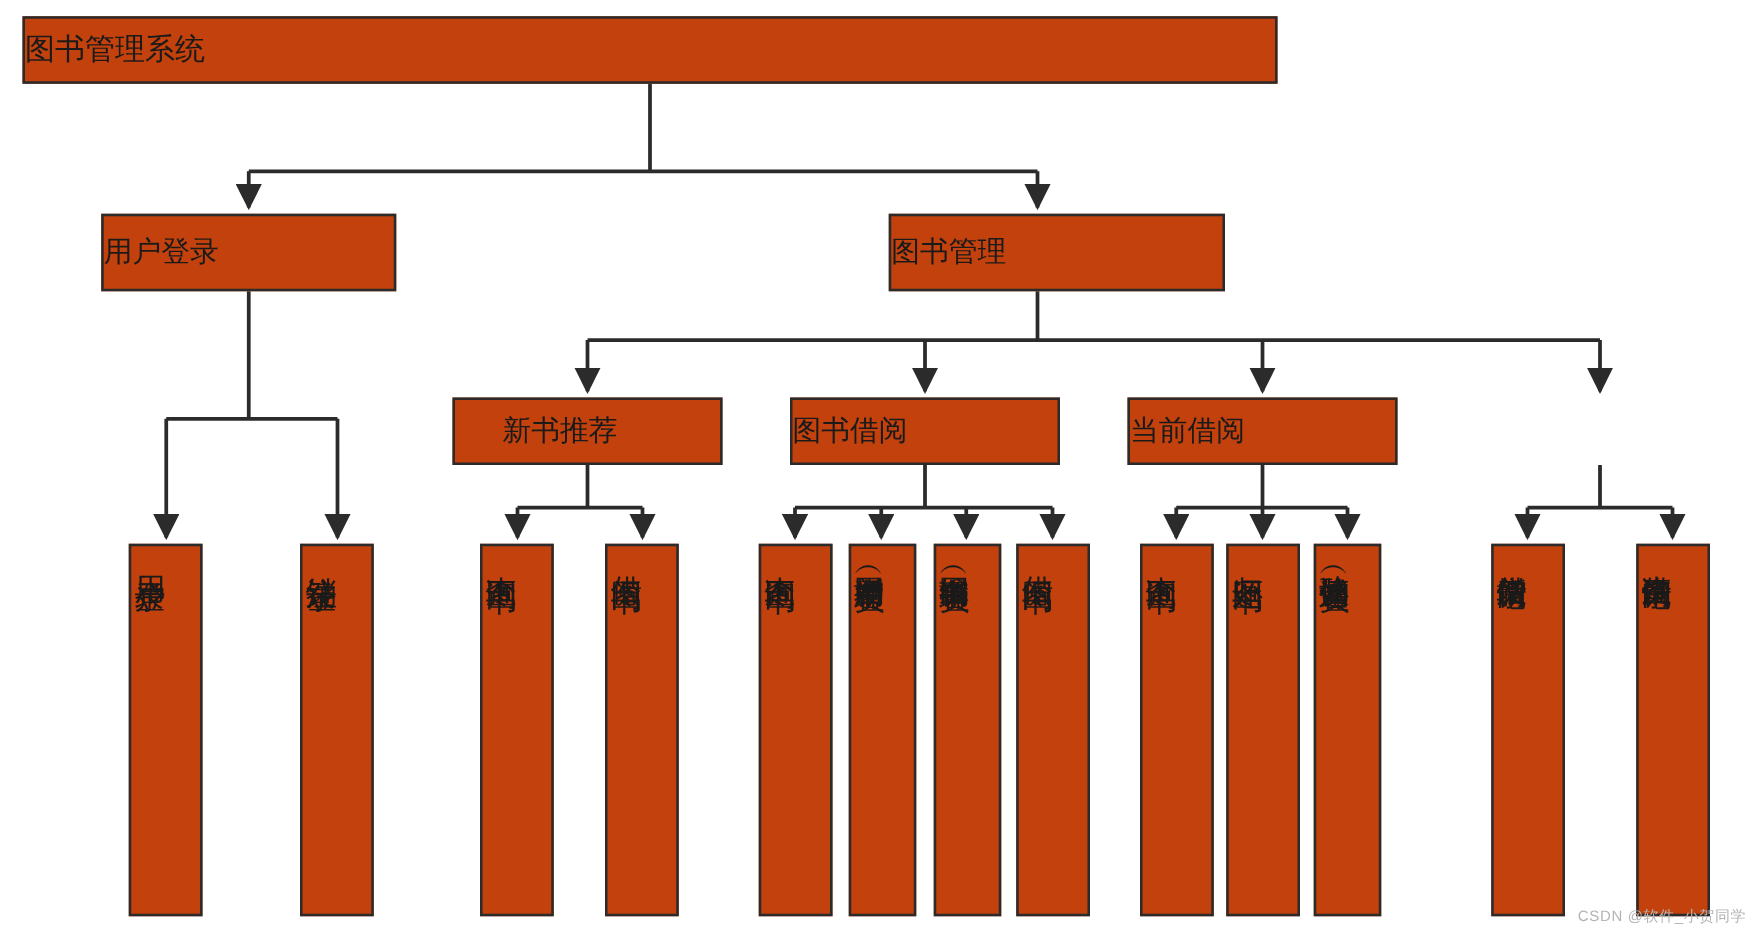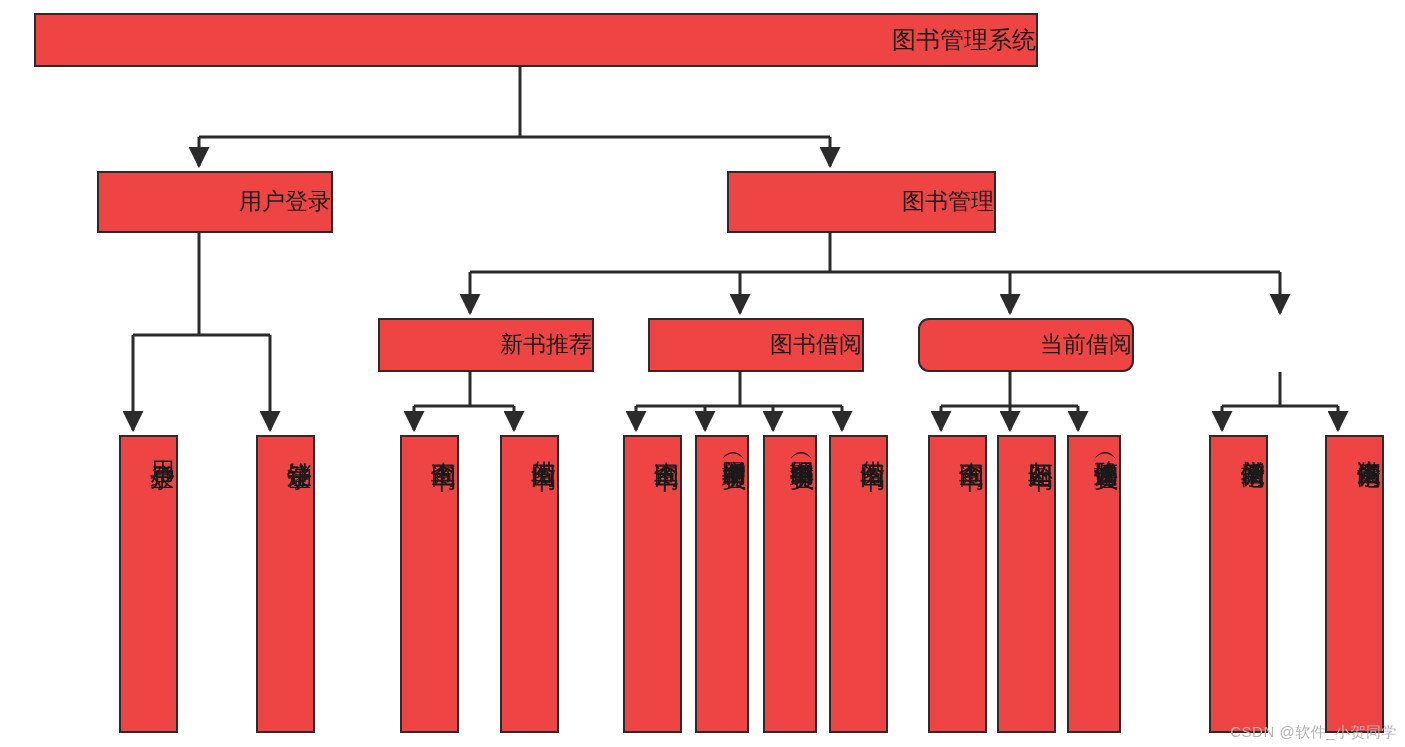--- a/index.html
+++ b/index.html
@@ -20,27 +20,26 @@
   svg.diagram {
     position: absolute;
     left: 0;
     top: 0;
     width: 1405px;
     height: 747px;
   }
   .node-box {
     position: absolute;
     box-sizing: border-box;
-    background: #ef4444;
+    background: #c2410c;
     border: 2px solid #2b2b2b;
     display: flex;
     align-items: center;
-    justify-content: flex-end;
+    justify-content: flex-start;
     color: #1a1a1a;
-    margin-left: 16px;
   }
   .node-label {
     display: block;
     text-align: center;
     line-height: 1.18;
     white-space: nowrap;
   }
   .node-h .node-label {
     font-size: 23px;
   }
@@ -60,21 +59,21 @@
     white-space: pre;
   }
   .node-v.tall .node-label {
     font-size: 24px;
     letter-spacing: 1px;
   }
   .watermark {
     position: absolute;
     right: 8px;
     bottom: 5px;
-    font-size: 15px;
+    font-size: 12px;
     color: #b4b4b4;
     letter-spacing: 0.5px;
     white-space: nowrap;
     pointer-events: none;
   }
 </style>
 </head>
 <body>
 
 <div id="canvas">
@@ -139,21 +138,21 @@
   <div class="node-box node-h" style="left:711px; top:171px; width:269px; height:62px;">
     <span class="node-label">图书管理</span>
   </div>
 
   <div class="node-box node-h" style="left:362px; top:318px; width:216px; height:54px;padding-left:38px;">
     <span class="node-label">新书推荐</span>
   </div>
   <div class="node-box node-h" style="left:632px; top:318px; width:216px; height:54px;">
     <span class="node-label">图书借阅</span>
   </div>
-  <div class="node-box node-h" style="left:902px; top:318px; width:216px; height:54px;border-radius:11px;">
+  <div class="node-box node-h" style="left:902px; top:318px; width:216px; height:54px;">
     <span class="node-label">当前借阅</span>
   </div>
 
   <div class="node-box node-v" style="left:103px; top:435px; width:59px; height:298px;">
     <span class="node-label">用户登录</span>
   </div>
   <div class="node-box node-v" style="left:240px; top:435px; width:59px; height:298px;">
     <span class="node-label">注销登录</span>
   </div>
 

